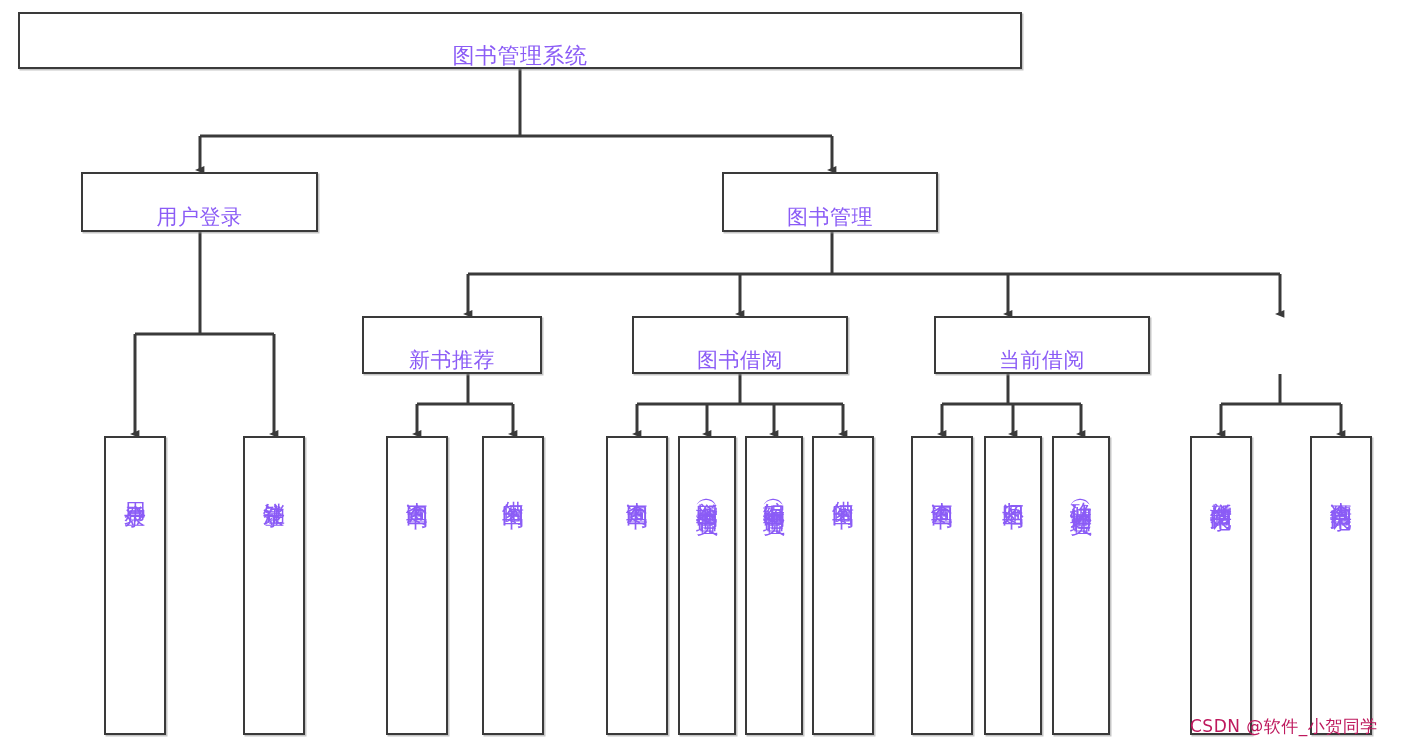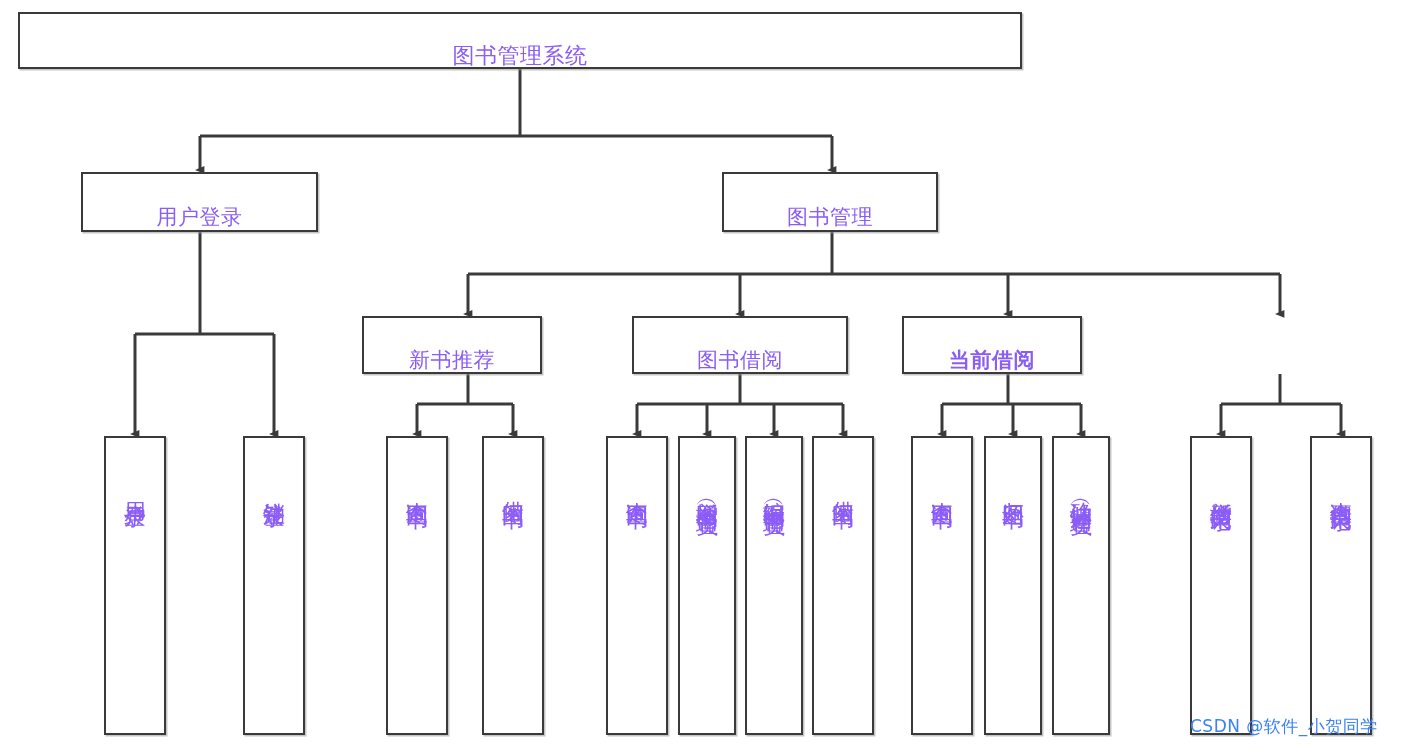--- a/index.html
+++ b/index.html
@@ -55,21 +55,21 @@
   }
   .node.vertical .node-label {
     writing-mode: vertical-rl;
     text-orientation: upright;
     font-size: 22px;
     line-height: 1.18;
     letter-spacing: 2px;
   }
   .watermark {
     position: absolute;
-    color: #3b82f6;
+    color: #be185d;
     font-size: 17px;
     letter-spacing: 0.5px;
     white-space: nowrap;
     user-select: none;
   }
 </style>
 </head>
 <body>
 
 <div id="diagram-root">
@@ -134,21 +134,21 @@
   <div class="node horizontal" style="left:722px; top:172px; width:216px; height:60px;">
     <span class="node-label">图书管理</span>
   </div>
 
   <div class="node horizontal" style="left:362px; top:316px; width:180px; height:58px;">
     <span class="node-label">新书推荐</span>
   </div>
   <div class="node horizontal" style="left:632px; top:316px; width:216px; height:58px;">
     <span class="node-label">图书借阅</span>
   </div>
-  <div class="node horizontal" style="left:902px; top:316px; width:180px; height:58px;font-weight:bold;">
+  <div class="node horizontal" style="left:934px; top:316px; width:216px; height:58px;">
     <span class="node-label">当前借阅</span>
   </div>
 
   <div class="node vertical" style="left:104px; top:436px; width:62px; height:299px;">
     <span class="node-label">用户登录</span>
   </div>
   <div class="node vertical" style="left:243px; top:436px; width:62px; height:299px;">
     <span class="node-label">注销登录</span>
   </div>
   <div class="node vertical" style="left:386px; top:436px; width:62px; height:299px;">

